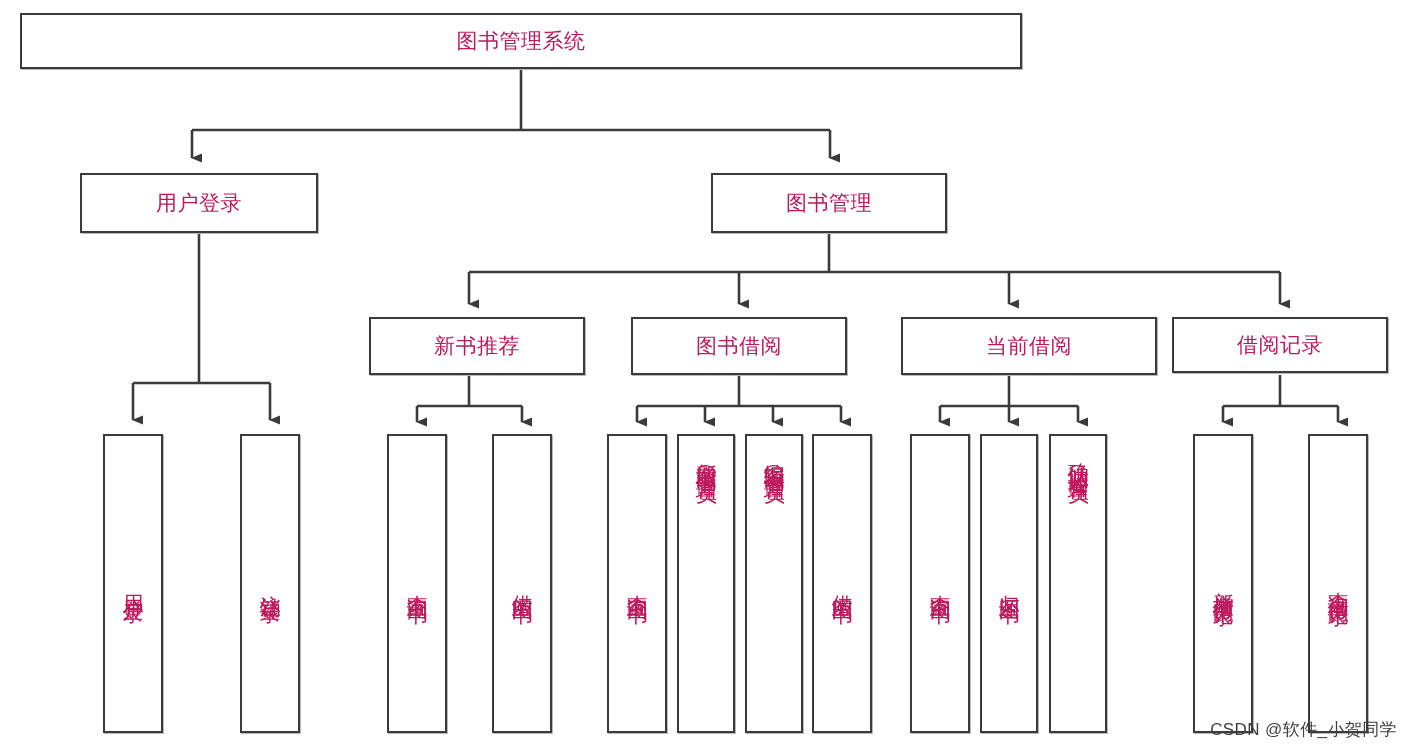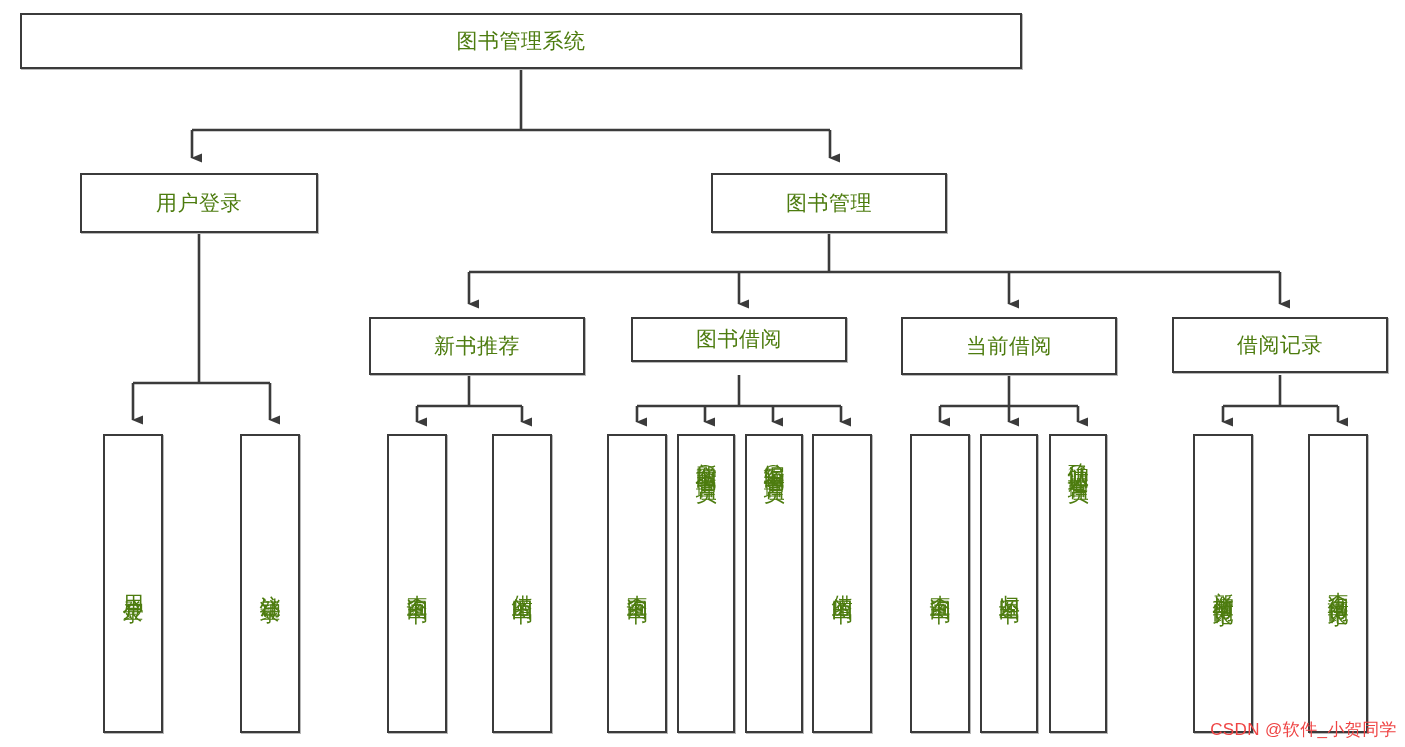--- a/index.html
+++ b/index.html
@@ -30,21 +30,21 @@
     position: absolute;
     box-sizing: border-box;
     background: #ffffff;
     border: 2px solid #3b3b3b;
     box-shadow: 1px 1px 0 0 #b9b9b9;
     display: flex;
     align-items: center;
     justify-content: center;
   }
   .node-label {
-    color: #4d7c0f;
+    color: #be185d;
     font-size: 21px;
     line-height: 1.15;
     letter-spacing: 0.5px;
     white-space: nowrap;
   }
   .node-box.leaf {
     align-items: flex-start;
     justify-content: center;
     padding-top: 10px;
   }
@@ -59,21 +59,21 @@
   }
   .node-box.leaf.centered {
     align-items: center;
     padding-top: 0;
   }
   .watermark {
     position: absolute;
     right: 8px;
     bottom: 6px;
     font-size: 17px;
-    color: #ef4444;
+    color: #404040;
     letter-spacing: 0.4px;
     white-space: nowrap;
     pointer-events: none;
   }
 </style>
 </head>
 <body>
 
 <div id="diagram-root">
 
@@ -149,24 +149,24 @@
   <div class="node-box" style="left:80px; top:173px; width:238px; height:60px;">
     <span class="node-label">用户登录</span>
   </div>
   <div class="node-box" style="left:711px; top:173px; width:236px; height:60px;">
     <span class="node-label">图书管理</span>
   </div>
 
   <div class="node-box" style="left:361px; top:317px; width:216px; height:58px;margin-left:8px;">
     <span class="node-label">新书推荐</span>
   </div>
-  <div class="node-box" style="left:631px; top:317px; width:216px; height:45px;">
+  <div class="node-box" style="left:631px; top:317px; width:216px; height:58px;">
     <span class="node-label">图书借阅</span>
   </div>
-  <div class="node-box" style="left:901px; top:317px; width:216px; height:58px;">
+  <div class="node-box" style="left:901px; top:317px; width:256px; height:58px;">
     <span class="node-label">当前借阅</span>
   </div>
   <div class="node-box" style="left:1172px; top:317px; width:216px; height:56px;">
     <span class="node-label">借阅记录</span>
   </div>
 
   <div class="node-box leaf centered" style="left:103px; top:434px; width:60px; height:299px;">
     <span class="node-label">用户登录</span>
   </div>
   <div class="node-box leaf centered" style="left:240px; top:434px; width:60px; height:299px;">

